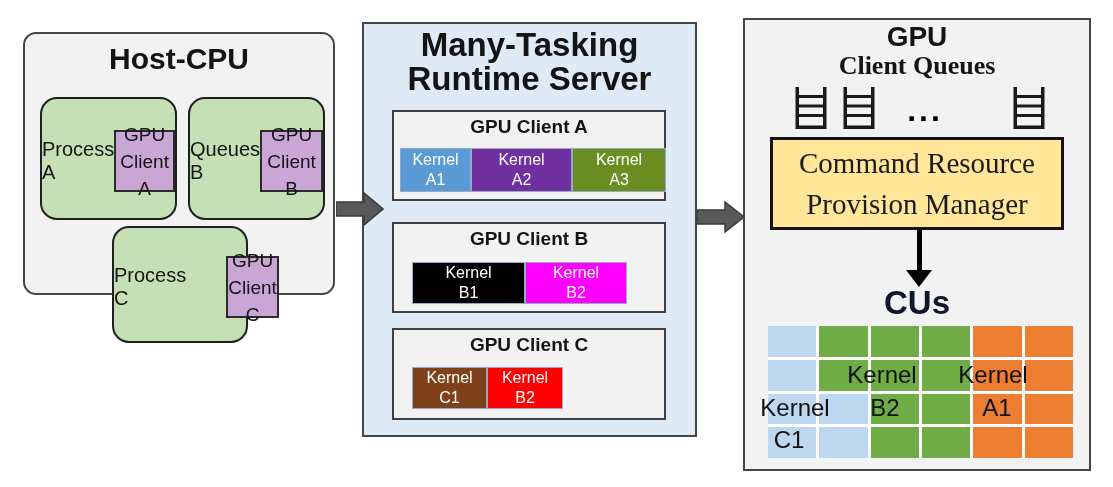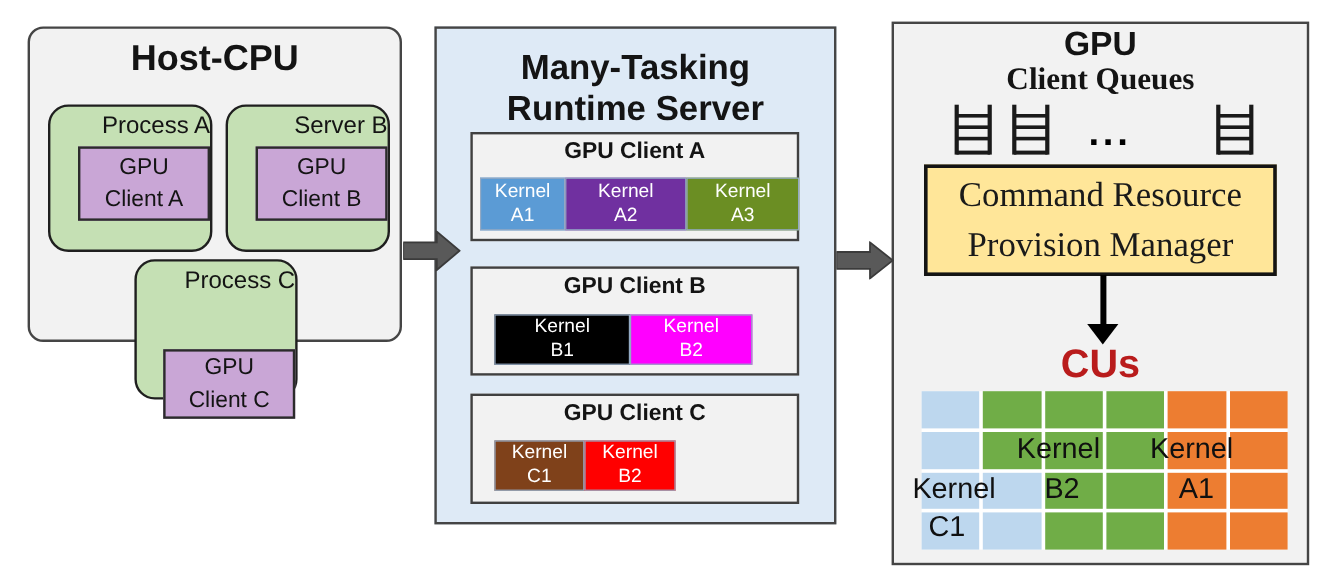--- a/index.html
+++ b/index.html
@@ -2,30 +2,30 @@
 <html><head>
 <meta charset="utf-8">
 <style>
   * { margin:0; padding:0; box-sizing:border-box; }
   body { background:#ffffff; font-family:"Liberation Sans", sans-serif; }
   .stage { position:relative; width:1113px; height:487px; background:#ffffff; overflow:hidden; }
   .preline { white-space:pre-line; }
 
   
   .panel { position:absolute; border:2px solid #454545; }
-  .panel-host { left:23px; top:22px; width:312px; height:263px;border-radius:13px; }
+  .panel-host { left:23px; top:32px; width:312px; height:263px;border-radius:13px; }
   .panel-runtime { left:362px; top:22px; width:335px; height:415px; }
   .panel-gpu { left:743px; top:18px; width:348px; height:453px; }
 
   .panel-title { text-align:center; font-size:30px; font-weight:600; color:#141414; line-height:34px; padding-top:8px; }
-  .panel-title.rt { padding-top:16px; font-size:29px; }
+  .panel-title.rt { padding-top:4px; font-size:33px; }
 
   
   .process-box { position:absolute; border:2px solid #1f1f1f; border-radius:17px;
-                 display:flex; flex-direction:column; align-items:flex-end; }
+                 display:flex; align-items:center; }
   .proc-a { left:15px; top:63px; width:137px; height:123px; }
   .proc-b { left:163px; top:63px; width:137px; height:123px; }
   .proc-c { left:87px; top:192px; width:136px; height:117px;gap:40px; }
   .process-label { font-size:20px; color:#141414; margin-top:5px; }
   .client-box { width:110px; height:62px; margin-top:5px; border:2px solid #2b2b2b;
                 display:flex; align-items:center; justify-content:center;
                 text-align:center; font-size:19px; line-height:27px; color:#141414; }
 
   
   .rclient { position:absolute; left:28px; width:274px; border:2px solid #404040; }
@@ -51,21 +51,21 @@
   .queue-icon { position:absolute; top:67px; }
   .qi-1 { left:50px; } .qi-2 { left:98px; } .qi-3 { left:268px; }
   .queue-dots { position:absolute; left:150px; top:72px; width:60px; text-align:center;
                 font-size:32px; font-weight:700; color:#000; letter-spacing:3px; }
   .manager-box { position:absolute; left:25px; top:117px; width:294px; height:93px;
                  border:3px solid #141414; font-family:"Liberation Serif", serif;
                  font-size:29px; line-height:41px; color:#1a1a1a; text-align:center;
                  display:flex; align-items:center; justify-content:center; }
   .down-arrow { position:absolute; left:160px; top:209px; }
   .cus-label { position:absolute; left:0; top:264px; width:100%; text-align:center;
-               font-size:33px; font-weight:600; color:#b91c1c; }
+               font-size:33px; font-weight:600; color:#0f172a; }
   .cu-grid { position:absolute; left:23px; top:306px; width:305px; height:132px;
              display:grid; gap:3px; background:#ffffff; }
   .grid-label { position:absolute; transform:translate(-50%,-50%); font-size:24px;
                 color:#101010; white-space:nowrap; }
   .gl-green-k { left:137px; top:355px; }
   .gl-green-b2 { left:140px; top:388px; }
   .gl-blue-k { left:50px; top:388px; }
   .gl-blue-c1 { left:44px; top:420px; }
   .gl-orange-k { left:248px; top:355px; }
   .gl-orange-a1 { left:252px; top:388px; }
@@ -83,21 +83,21 @@
   <div class="panel panel-host" style="background: rgb(242, 242, 242);">
     <div class="panel-title">Host-CPU</div>
 
     <div class="process-box proc-a" style="background: rgb(197, 224, 180);">
       <div class="process-label">Process A</div>
       <div class="client-box preline" style="background: rgb(201, 166, 214);">GPU
 Client A</div>
     </div>
 
     <div class="process-box proc-b" style="background: rgb(197, 224, 180);">
-      <div class="process-label">Server B</div>
+      <div class="process-label">Queues B</div>
       <div class="client-box preline" style="background: rgb(201, 166, 214);">GPU
 Client B</div>
     </div>
 
     <div class="process-box proc-c" style="background: rgb(197, 224, 180);">
       <div class="process-label">Process C</div>
       <div class="client-box preline" style="background: rgb(201, 166, 214);">GPU
 Client C</div>
     </div>
   </div>

